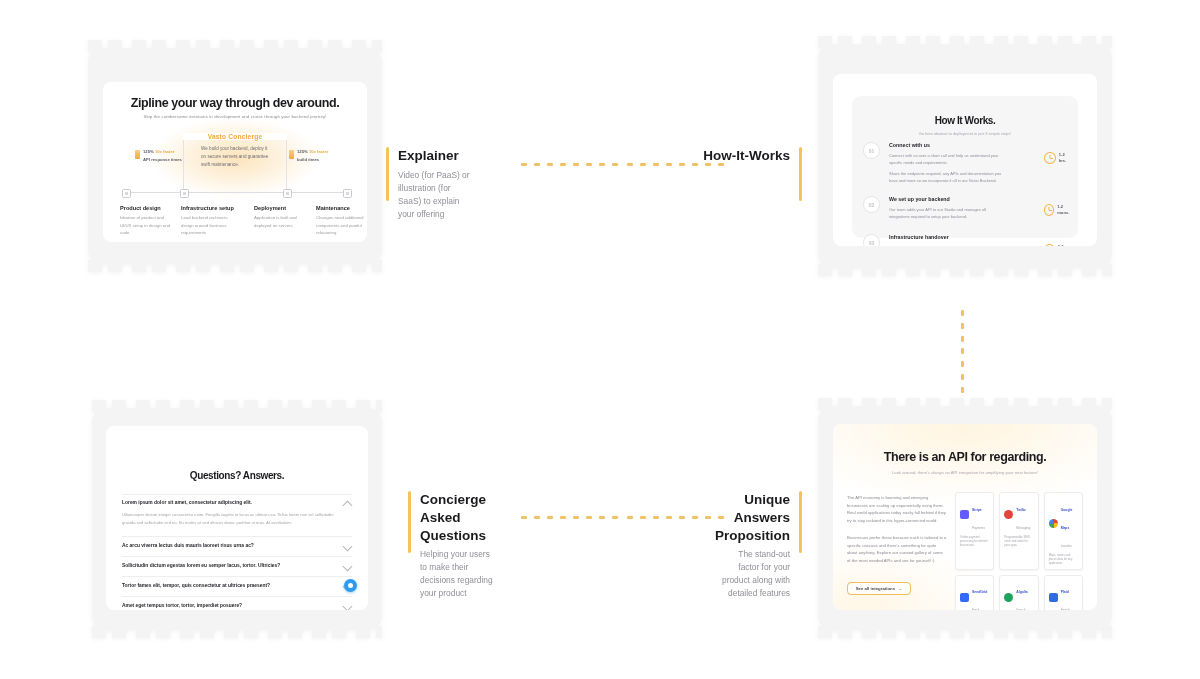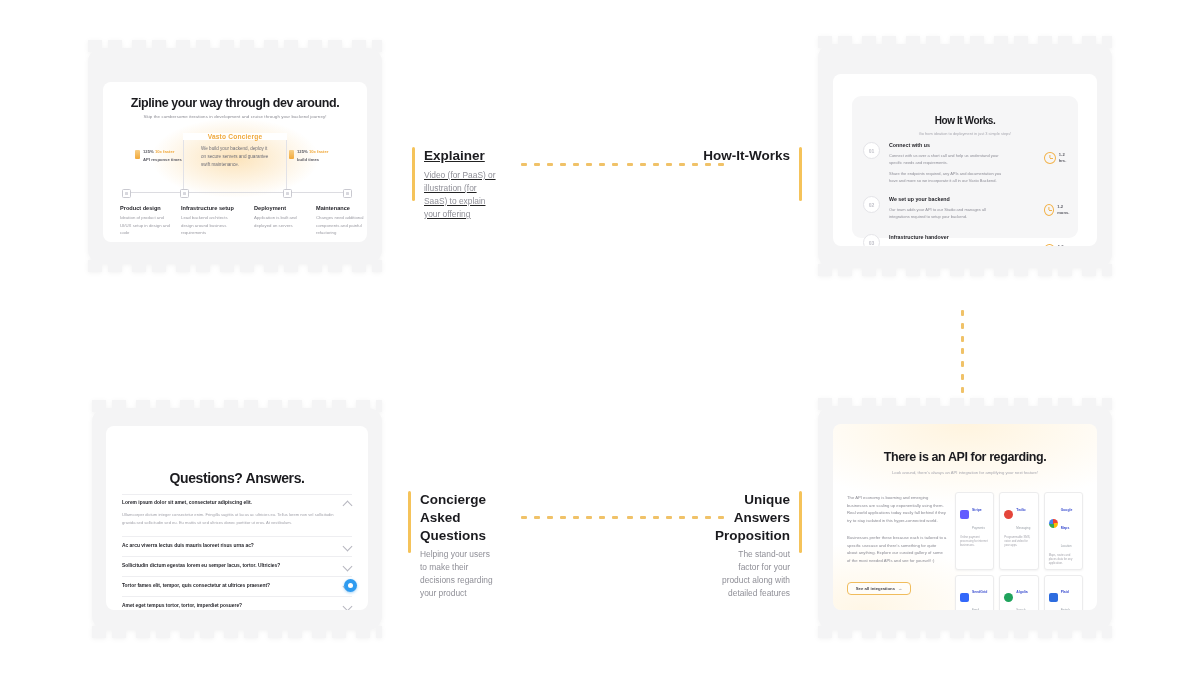--- a/index.html
+++ b/index.html
@@ -76,21 +76,21 @@
     font-size:5px;font-weight:bold;color:#c3c3cb;}
   .step .sh{position:absolute;left:26px;top:0;font-size:5.3px;font-weight:bold;color:#26262c;}
   .step .sb{position:absolute;left:26px;font-size:4px;line-height:1.75;color:#8e8e97;width:116px;}
   .step .dur{position:absolute;display:flex;align-items:center;gap:3px;}
   .clock{width:10px;height:10px;border-radius:50%;border:1.4px solid #f2b24a;position:relative;}
   .clock:before{content:"";position:absolute;left:50%;top:2px;width:1.2px;height:3.4px;background:#f2b24a;transform:translateX(-50%);}
   .clock:after{content:"";position:absolute;left:50%;top:4.6px;width:3px;height:1.2px;background:#f2b24a;}
   .dur .dt{font-size:4.1px;line-height:1.35;color:#5c5c65;font-weight:bold;}
 
   
-  .faq-title{position:absolute;left:0;right:0;text-align:center;font-size:14px;}
+  .faq-title{position:absolute;left:0;right:0;text-align:center;font-size:10px;}
   .faq-q{position:absolute;font-size:4.9px;font-weight:bold;color:#26262c;}
   .faq-a{position:absolute;font-size:4.1px;line-height:1.85;color:#a3a3ab;}
   .faq-line{position:absolute;height:1px;background:#eeeef1;}
   .chev{position:absolute;width:6px;height:6px;border-right:1px solid #b6b6bf;border-bottom:1px solid #b6b6bf;}
   .chev.down{transform:rotate(45deg);}
   .chev.up{transform:rotate(-135deg);}
   .bubble{position:absolute;width:13px;height:13px;border-radius:50%;
     background:#2e9bf0;display:flex;align-items:center;justify-content:center;
     box-shadow:0 1px 3px rgba(46,155,240,.45);}
   .bubble span{display:block;width:5px;height:5px;border-radius:50%;background:#fff;}
@@ -310,21 +310,21 @@
             <span class="glogo" style="background:#2d6cdf;"></span>
             <span><span class="gname">Plaid</span><br><span class="gtag">Fintech</span></span>
           </div>
 
         </div>
 
       </div>
     </div>
   </div>
 
-  <div class="conn left" style="left:412px;top:147px;width:96px;height:54px;text-decoration:underline;">
+  <div class="conn left" style="left:386px;top:147px;width:96px;height:54px;">
     <div class="bar" style="height:54px;"></div>
     <div class="title">Explainer</div>
     <div class="desc" style="width:76px;">Video (for PaaS) or illustration (for SaaS) to explain your offering</div>
   </div>
 
   <div class="dashrow" style="left:521px;top:163px;">
     <i></i>
       <i></i>
       <i></i>
       <i></i>

